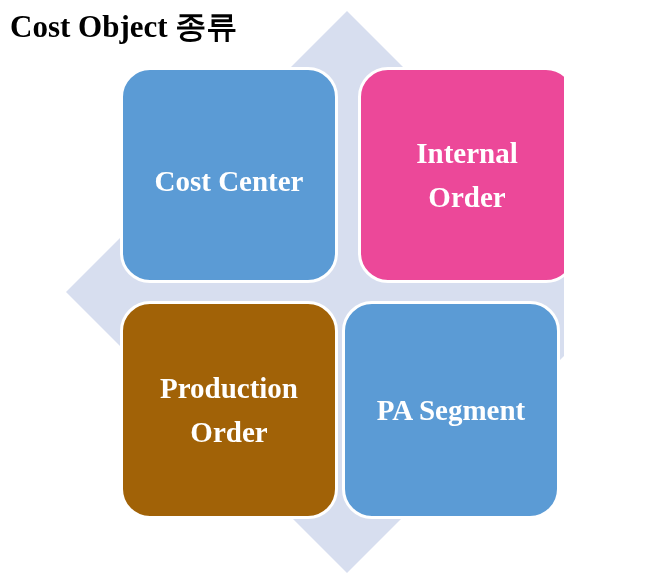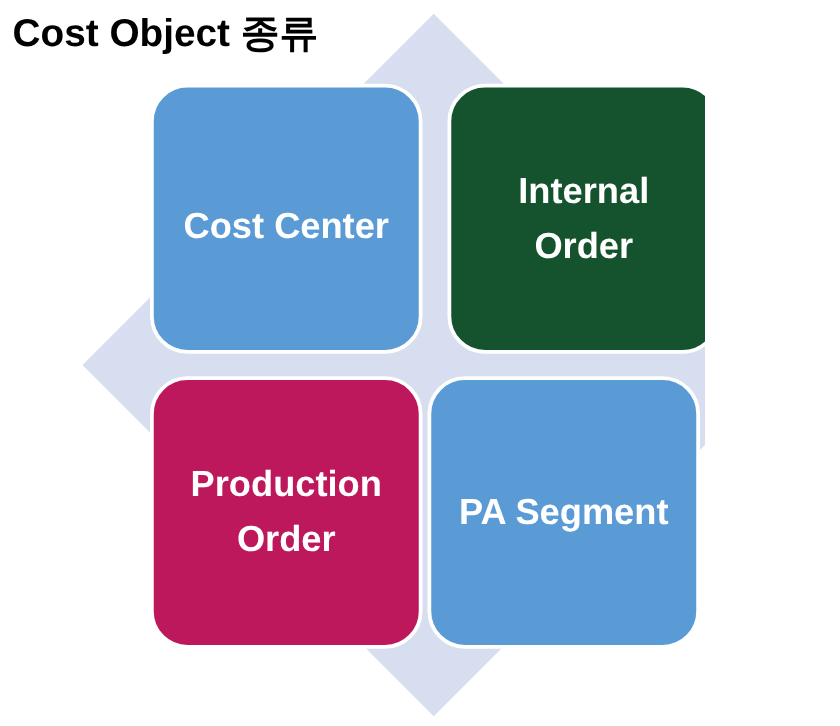--- a/index.html
+++ b/index.html
@@ -2,21 +2,21 @@
 <html><head>
 <meta charset="utf-8">
 <style>
   * { margin: 0; padding: 0; box-sizing: border-box; }
   html, body { background: #ffffff; }
   .stage {
     position: relative;
     width: 564px;
     height: 581px;
     overflow: hidden;
-    font-family: Liberation Sans, sans-serif;
+    font-family: Liberation Serif, serif;
     background: #ffffff;
   }
   .diamond-svg {
     position: absolute;
     left: 0; top: 0;
     width: 672px; height: 581px;
     display: block;
   }
   .page-title {
     position: absolute;
@@ -61,26 +61,26 @@
     <polygon points="347,11 628,292 347,573 66,292" style="fill: rgb(215, 222, 239);"></polygon>
   </svg>
 
   <div class="page-title" style="color: rgb(0, 0, 0);">Cost Object 종류</div>
 
   <div class="box box-tl" style="background-color: rgb(91, 155, 213); border-color: rgb(255, 255, 255);">
     <div class="box-line" style="color: rgb(255, 255, 255); margin-top: 12px;">Cost Center</div>
     <div class="box-line" style="color: rgb(255, 255, 255);"></div>
   </div>
 
-  <div class="box box-tr" style="background-color: #14532d; border-color: rgb(255, 255, 255);">
+  <div class="box box-tr" style="background-color: #ec4899; border-color: rgb(255, 255, 255);">
     <div class="box-line" style="color: rgb(255, 255, 255);">Internal</div>
     <div class="box-line" style="color: rgb(255, 255, 255);">Order</div>
   </div>
 
-  <div class="box box-bl" style="background-color: #be185d; border-color: rgb(255, 255, 255);">
+  <div class="box box-bl" style="background-color: #a16207; border-color: rgb(255, 255, 255);">
     <div class="box-line" style="color: rgb(255, 255, 255);">Production</div>
     <div class="box-line" style="color: rgb(255, 255, 255);">Order</div>
   </div>
 
   <div class="box box-br" style="background-color: rgb(91, 155, 213); border-color: rgb(255, 255, 255);">
     <div class="box-line" style="color: rgb(255, 255, 255);">PA Segment</div>
     <div class="box-line" style="color: rgb(255, 255, 255);"></div>
   </div>
 
 </div>

